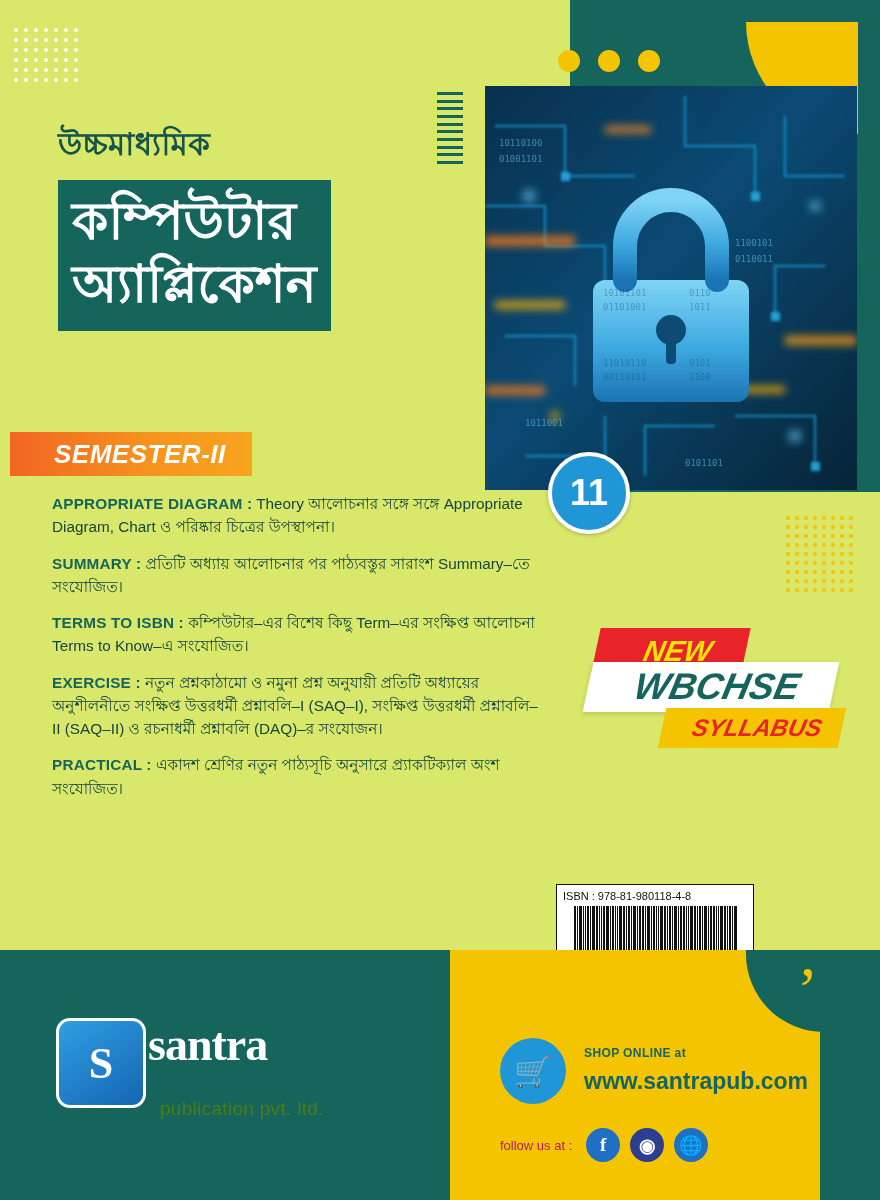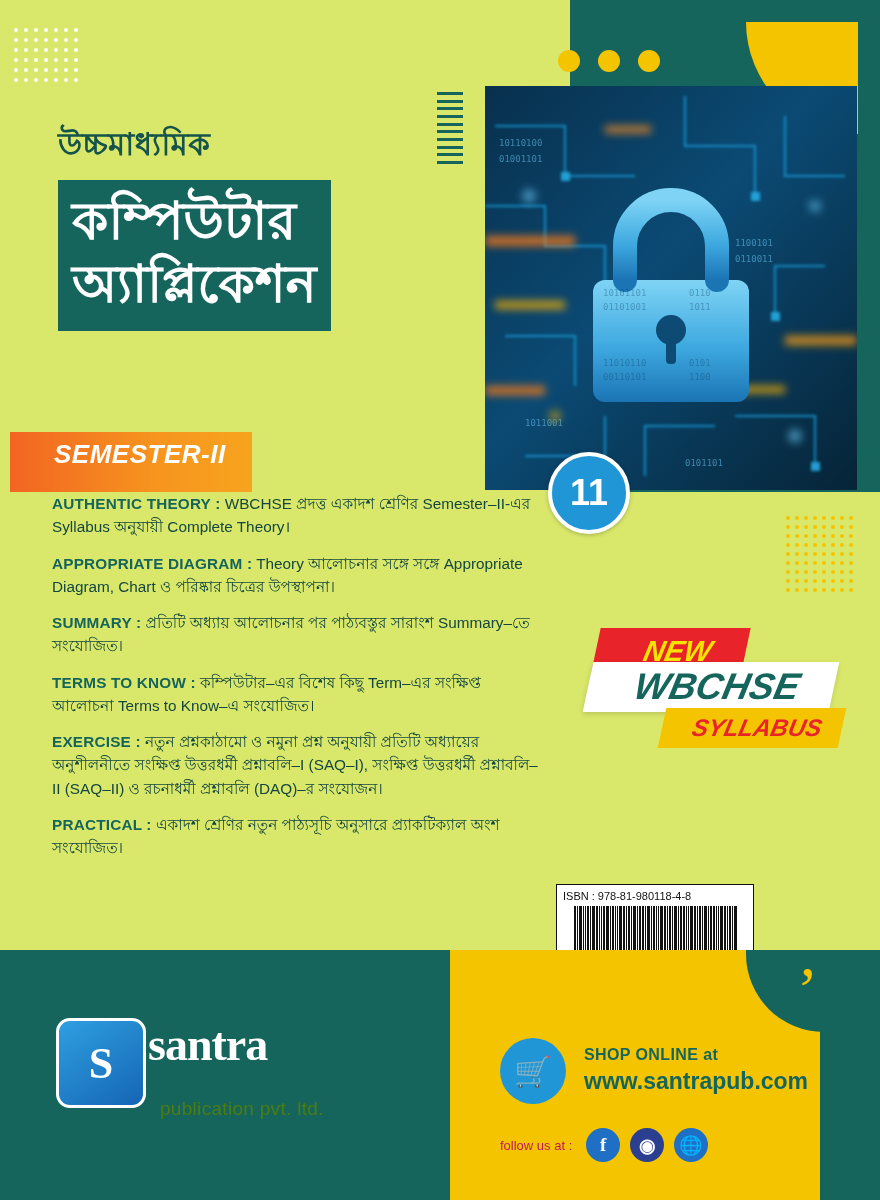--- a/index.html
+++ b/index.html
@@ -144,21 +144,21 @@
     align-items: center;
     justify-content: center;
     box-shadow: 0 1px 4px rgba(0,0,0,.25);
   }
   
   .semester {
     position: absolute;
     left: 10px;
     top: 432px;
     height: 44px;
-    padding: 0 26px 16px 44px;
+    padding: 0 26px 0 44px;
     background: linear-gradient(90deg, #f26522 0%, #f7941e 60%, #f7a41e 100%);
     color: #ffffff;
     font-size: 26px;
     font-style: italic;
     font-weight: bold;
     display: flex;
     align-items: center;
     letter-spacing: .5px;
   }
   
@@ -421,21 +421,21 @@
     align-items: center;
     justify-content: center;
     color: #ffffff;
     font-size: 30px;
   }
   .shop-label {
     position: absolute;
     left: 84px;
     top: 8px;
     color: #16655c;
-    font-size: 16px;
+    font-size: 12px;
     font-weight: bold;
     letter-spacing: .4px;
     text-align: right;
   }
   .shop-url {
     position: absolute;
     left: 84px;
     top: 30px;
     color: #16655c;
     font-size: 23px;
@@ -631,30 +631,27 @@
       <i></i>
       <i></i>
       <i></i>
       <i></i>
   </div>
 
   <div class="semester">SEMESTER-II</div>
 
   <div class="features">
     <div class="feature">
-      <b>AUTHENTIC THEORY :</b><span> WBCHSE প্রদত্ত একাদশ শ্রেণির Semester–II-এর Syllabus অনুযায়ী Complete Theory।</span>
-    </div>
-    <div class="feature">
       <b>APPROPRIATE DIAGRAM :</b><span> Theory আলোচনার সঙ্গে সঙ্গে Appropriate Diagram, Chart ও পরিষ্কার চিত্রের উপস্থাপনা।</span>
     </div>
     <div class="feature">
       <b>SUMMARY :</b><span> প্রতিটি অধ্যায় আলোচনার পর পাঠ্যবস্তুর সারাংশ Summary–তে সংযোজিত।</span>
     </div>
     <div class="feature">
-      <b>TERMS TO KNOW :</b><span> কম্পিউটার–এর বিশেষ কিছু Term–এর সংক্ষিপ্ত আলোচনা Terms to Know–এ সংযোজিত।</span>
+      <b>TERMS TO ISBN :</b><span> কম্পিউটার–এর বিশেষ কিছু Term–এর সংক্ষিপ্ত আলোচনা Terms to Know–এ সংযোজিত।</span>
     </div>
     <div class="feature">
       <b>EXERCISE :</b><span> নতুন প্রশ্নকাঠামো ও নমুনা প্রশ্ন অনুযায়ী প্রতিটি অধ্যায়ের অনুশীলনীতে সংক্ষিপ্ত উত্তরধর্মী প্রশ্নাবলি–I (SAQ–I), সংক্ষিপ্ত উত্তরধর্মী প্রশ্নাবলি–II (SAQ–II) ও রচনাধর্মী প্রশ্নাবলি (DAQ)–র সংযোজন।</span>
     </div>
     <div class="feature">
       <b>PRACTICAL :</b><span> একাদশ শ্রেণির নতুন পাঠ্যসূচি অনুসারে প্র্যাকটিক্যাল অংশ সংযোজিত।</span>
     </div>
   </div>
 
   <div class="dot-grid-y">

